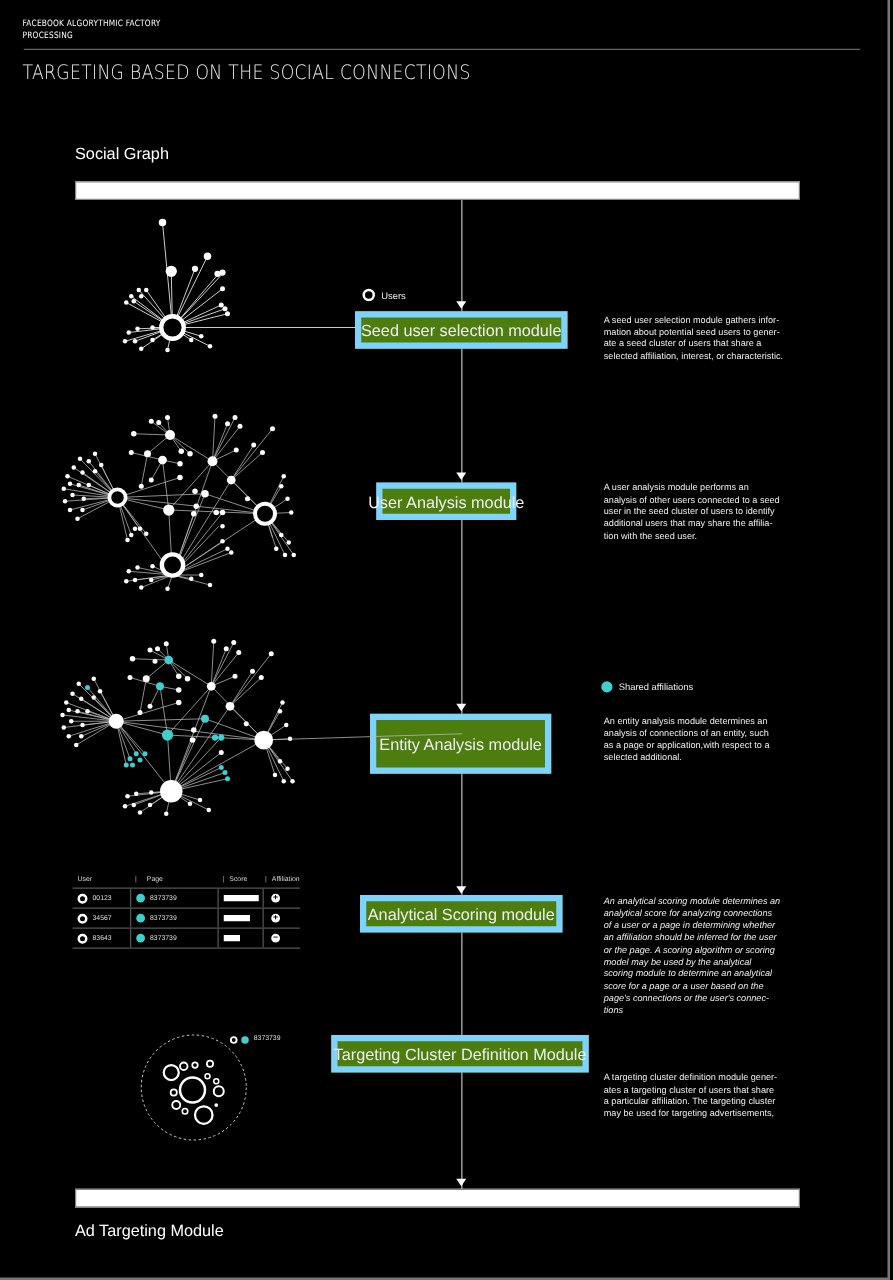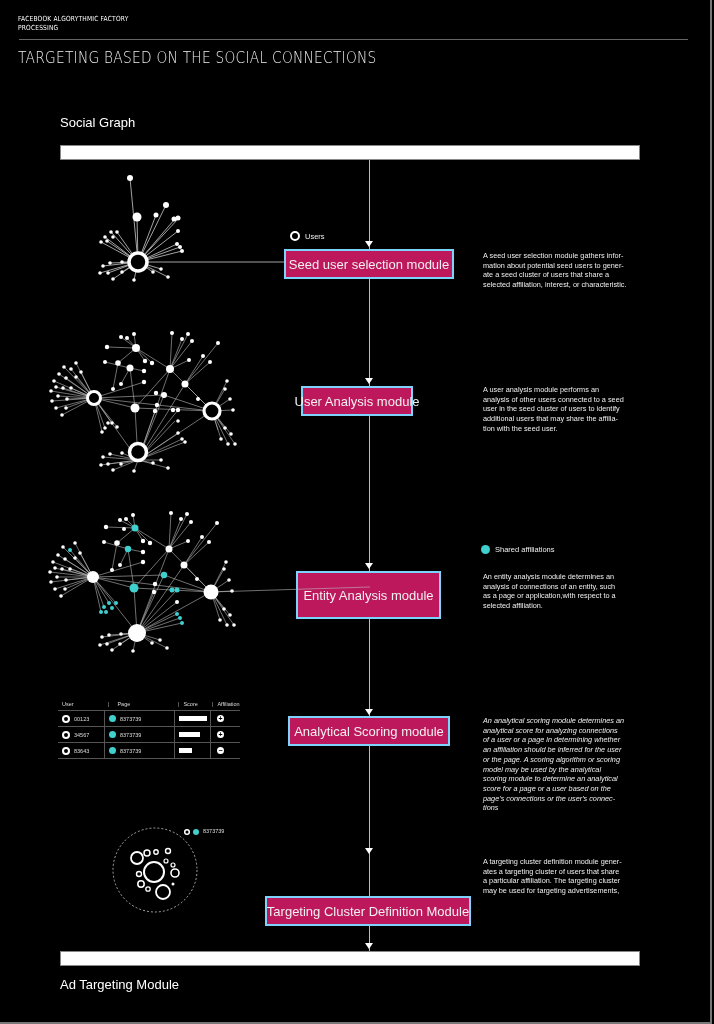--- a/index.html
+++ b/index.html
@@ -5,21 +5,21 @@
   html,body{margin:0;padding:0;background:#000;}
   body{width:714px;height:1024px;position:relative;overflow:hidden;color:#fff;font-family:"Liberation Sans",sans-serif;}
   .frame{position:absolute;left:0;top:0;width:710px;height:1022px;border-right:2px solid #777;border-bottom:2px solid #777;}
   .hdr-small{position:absolute;left:18px;top:15px;font-size:7px;line-height:9px;letter-spacing:0.2px;font-family:"DejaVu Sans",sans-serif;transform:scaleX(0.85);transform-origin:left top;}
   .hdr-line{position:absolute;left:19px;top:39px;width:669px;height:1px;background:#666;}
   .hdr-title{position:absolute;left:18px;top:48px;font-size:16px;letter-spacing:0.3px;font-family:"DejaVu Sans",sans-serif;font-weight:300;transform:scaleX(0.86);transform-origin:left top;color:#eee;}
   .sec-label{position:absolute;font-size:13px;color:#fff;}
   .bar{position:absolute;left:60px;width:580px;height:15px;background:#fff;border:1px solid #888;box-sizing:border-box;}
   .vline{position:absolute;left:369px;width:1px;background:#bbb;}
   .arrow{position:absolute;width:0;height:0;border-left:4px solid transparent;border-right:4px solid transparent;border-top:6px solid #fff;}
-  .module{position:absolute;border:2px solid #7dd3fc;background:#be185d;box-sizing:border-box;text-align:center;font-size:13px;color:#f0f0f0;display:flex;align-items:center;justify-content:center;white-space:nowrap;}
+  .module{position:absolute;border:5px solid #7dd3fc;background:#4d7c0f;box-sizing:border-box;text-align:center;font-size:13px;color:#f0f0f0;display:flex;align-items:center;justify-content:center;white-space:nowrap;}
   .desc{position:absolute;left:483px;width:220px;font-size:7.3px;line-height:9.7px;color:#eee;}
   .legend{position:absolute;font-size:7.5px;color:#eee;display:flex;align-items:center;gap:5px;}
   .ring-icon{display:inline-block;width:6px;height:6px;border:2.5px solid #fff;border-radius:50%;}
   .dot-teal{display:inline-block;width:9px;height:9px;background:#3fcfcf;border-radius:50%;}
   svg{position:absolute;}
   .tbl{position:absolute;left:58px;top:697px;width:182px;font-size:5.5px;color:#ddd;}
   .tbl-head{display:flex;height:13px;align-items:center;}
   .tbl-row{display:flex;height:15px;align-items:center;border-top:1px solid #555;}
   .tbl-row:last-child{border-bottom:1px solid #555;}
   .c1{width:46px;display:flex;align-items:center;gap:4px;padding-left:4px;box-sizing:border-box;}
@@ -62,37 +62,37 @@
   </div>
 <div class="module" style="left:301px;top:386px;width:112px;height:30px;">
     <span>User Analysis module</span>
   </div>
 <div class="module" style="left:296px;top:571px;width:145px;height:48px;">
     <span>Entity Analysis module</span>
   </div>
 <div class="module" style="left:288px;top:716px;width:162px;height:30px;">
     <span>Analytical Scoring module</span>
   </div>
-<div class="module" style="left:265px;top:896px;width:206px;height:30px;">
+<div class="module" style="left:265px;top:828px;width:206px;height:30px;">
     <span>Targeting Cluster Definition Module</span>
   </div>
 
 <div class="desc" style="top:251px;white-space:pre-line;">A seed user selection module gathers infor-
 mation about potential seed users to gener-
 ate a seed cluster of users that share a
 selected affiliation, interest, or characteristic.</div>
 <div class="desc" style="top:385px;white-space:pre-line;">A user analysis module  performs an
 analysis of other users connected to a seed
 user in the seed cluster of users to identify
 additional users that may share the affilia-
 tion with the seed user.</div>
 <div class="desc" style="top:572px;white-space:pre-line;">An entity analysis module determines an
 analysis of connections of an entity, such
 as a page or application,with respect to a
-selected affiliation.</div>
+selected additional.</div>
 <div class="desc" style="top:716px;white-space:pre-line;font-style:italic;">An analytical scoring module determines an
 analytical score for analyzing connections
 of a user or a page in determining whether
 an affiliation should be inferred for the user
 or the page. A scoring algorithm or scoring
 model may be used by the analytical
 scoring module to determine an analytical
 score for a page or a user based on the
 page's connections or the user's connec-
 tions</div>

